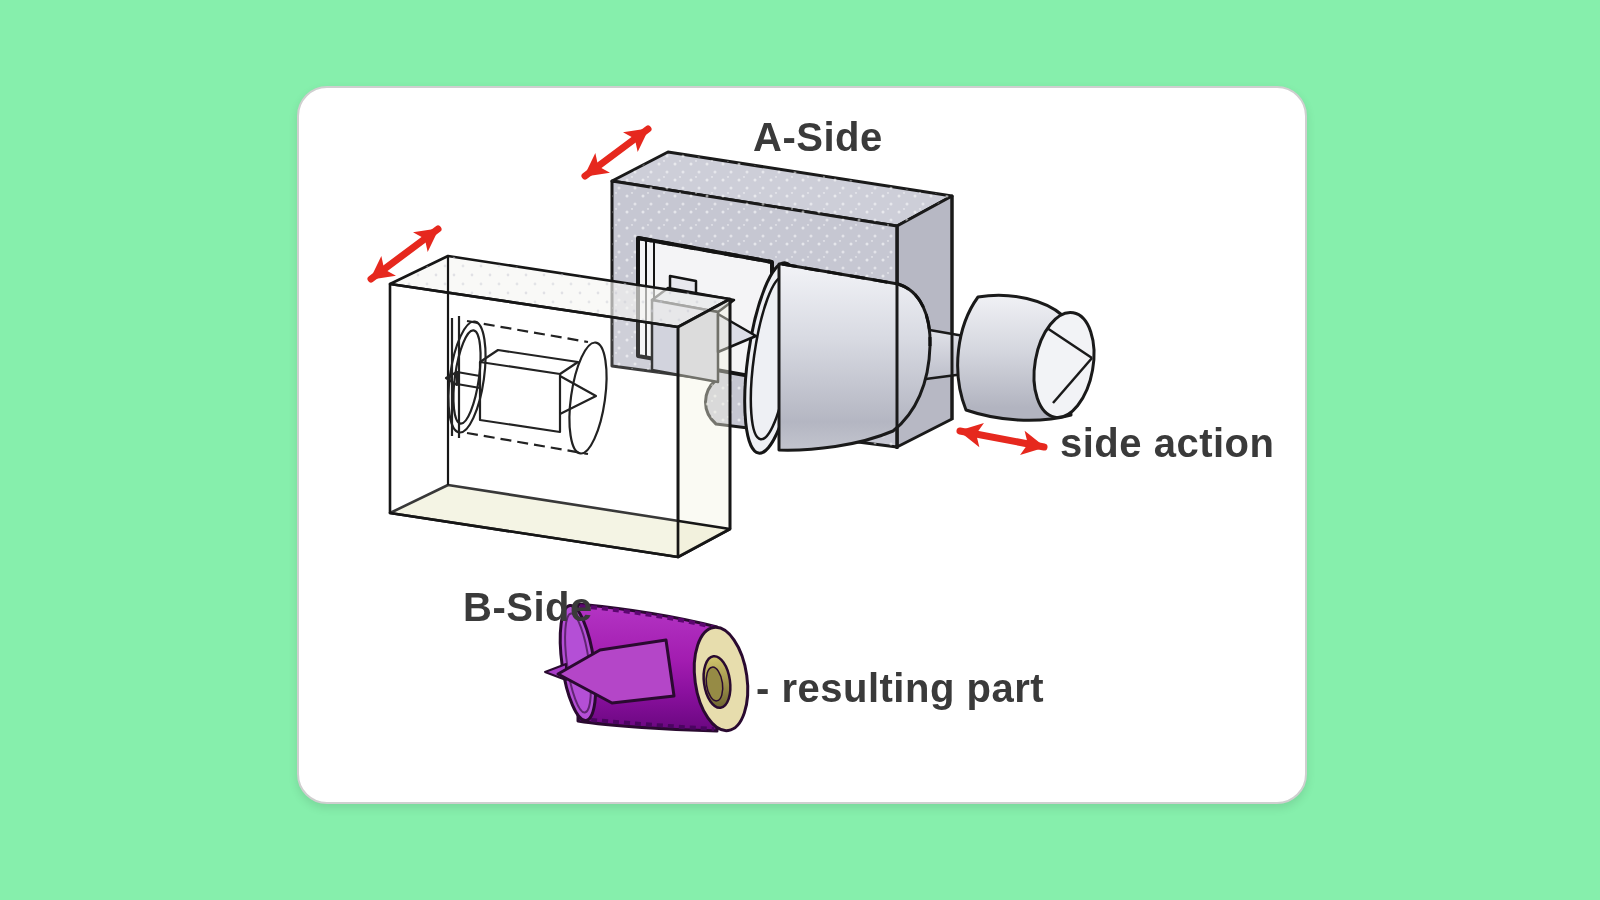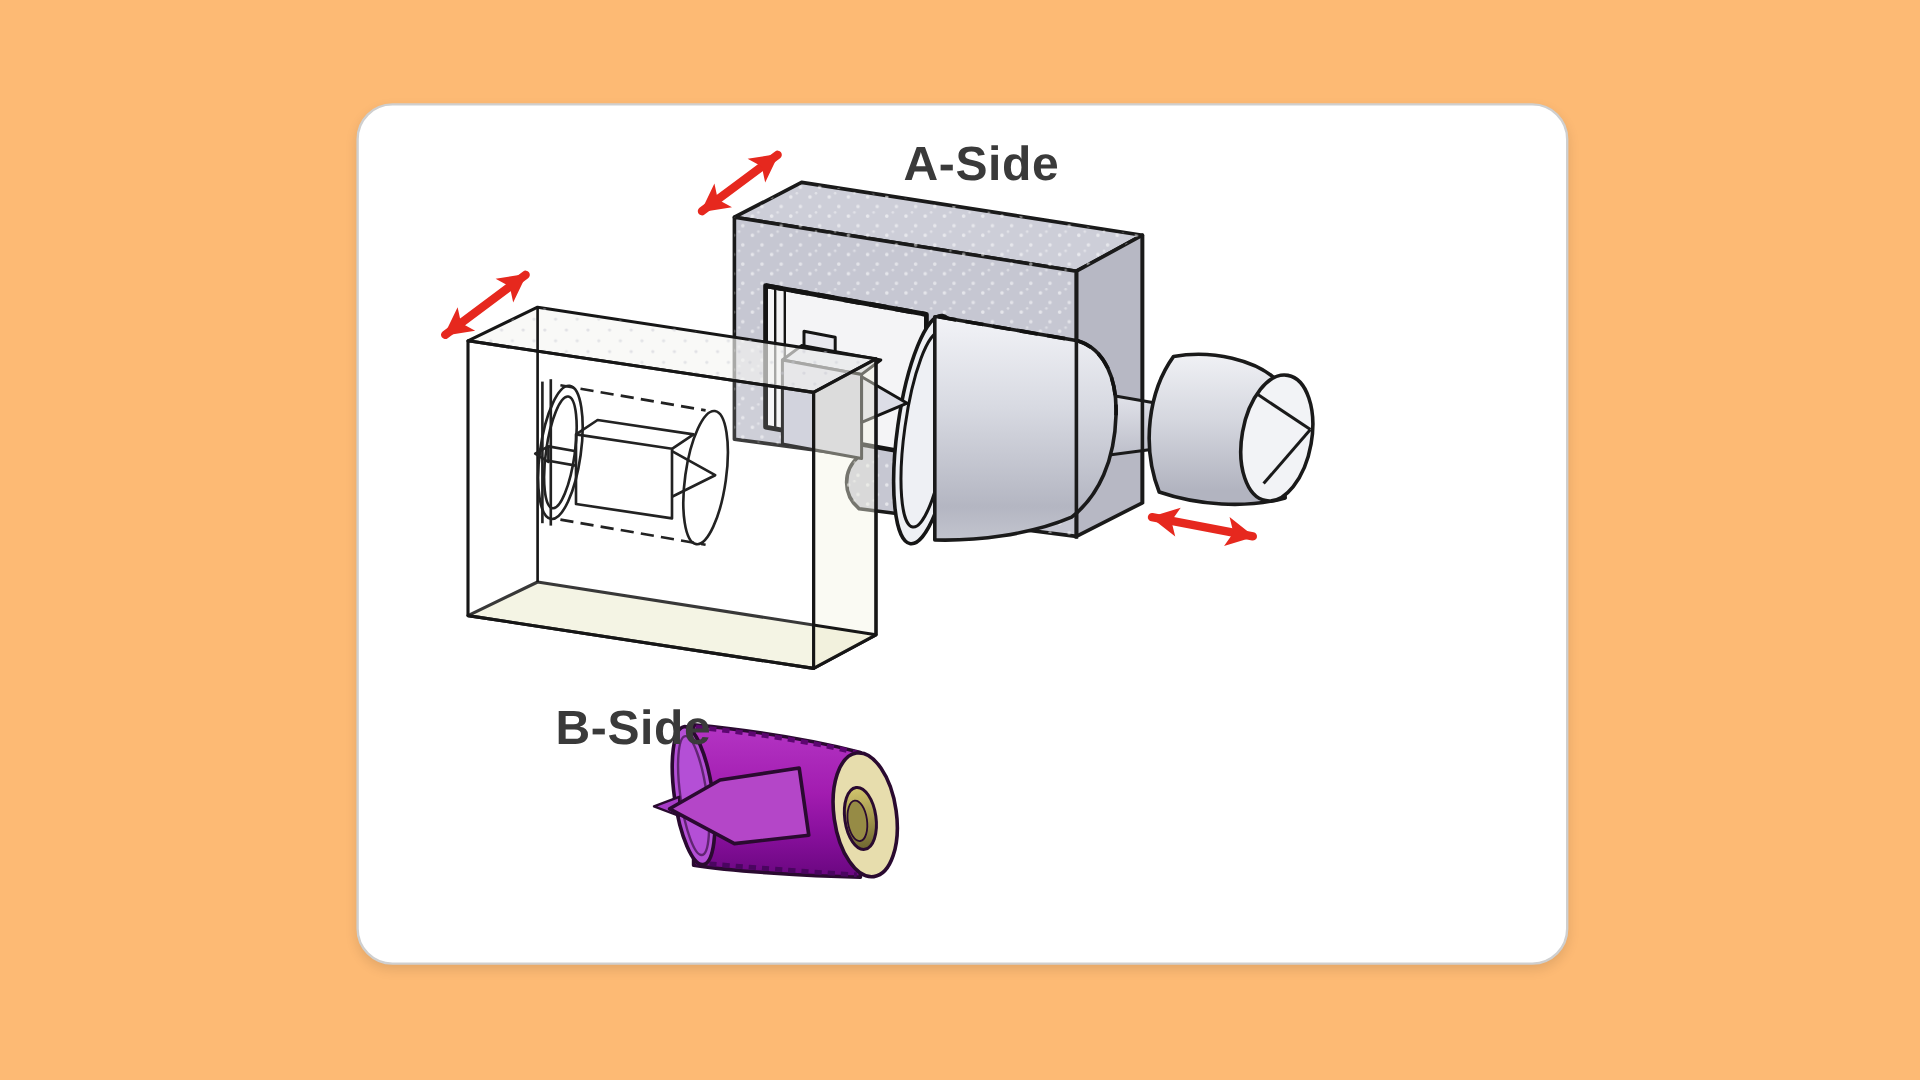--- a/index.html
+++ b/index.html
@@ -1,16 +1,16 @@
 <!DOCTYPE html>
 <html><head>
 <meta charset="utf-8">
 <style>
   html,body{margin:0;padding:0;background:#f5f5f6;}
-  .stage{position:relative;width:1600px;height:900px;background:#fdba74;overflow:hidden;
+  .stage{position:relative;width:1600px;height:900px;background:#86efac;overflow:hidden;
          font-family:"Liberation Sans",sans-serif;}
   .card{position:absolute;left:297px;top:86px;width:1006px;height:714px;background:#ffffff;
         border:2px solid #cfcfcf;border-radius:30px;box-shadow:0 4px 10px rgba(0,0,0,.10);}
   .diagram-svg{position:absolute;left:0;top:0;width:1600px;height:900px;}
   .lbl{position:absolute;color:#3a3a3a;font-weight:700;white-space:nowrap;line-height:1;
        letter-spacing:.5px;}
   .lbl-a{left:753px;top:117px;font-size:40px;}
   .lbl-b{left:463px;top:543px;font-size:40px;margin-top:44px;}
   .lbl-sa{left:1060px;top:423px;font-size:40px;}
   .lbl-rp{left:756px;top:668px;font-size:40px;}
@@ -144,13 +144,15 @@
       <path d="M566,664 L545,672 L566,680 Z" fill="#a83cc8" stroke-width="2"></path>
       <path d="M558,674 L600,650 L666,640 L674,696 L612,703 Z" fill="#b446c8"></path>
       <ellipse cx="721" cy="679" rx="26" ry="52" transform="rotate(-8 721 679)" fill="#e7ddad"></ellipse>
       <ellipse cx="717" cy="682" rx="13" ry="26" transform="rotate(-8 717 682)" fill="url(#gradHole)" stroke-width="2.5"></ellipse>
       <ellipse cx="714.5" cy="684" rx="8" ry="17" transform="rotate(-8 714.5 684)" fill="#968b45" stroke-width="1.5"></ellipse>
     </g>
   </svg>
 
   <div class="lbl lbl-a">A-Side</div>
   <div class="lbl lbl-b">B-Side</div>
+  <div class="lbl lbl-sa">side action</div>
+  <div class="lbl lbl-rp">- resulting part</div>
 </div>
 
 </body></html>

